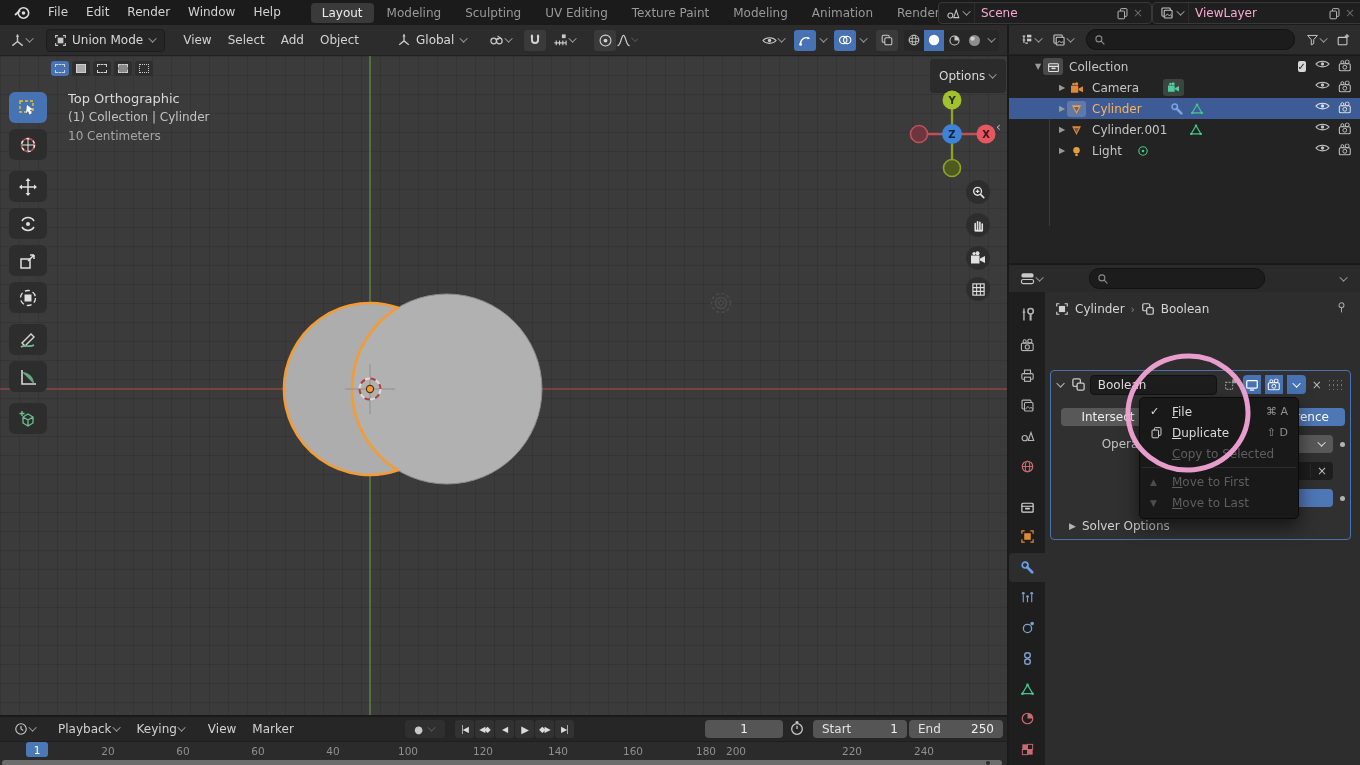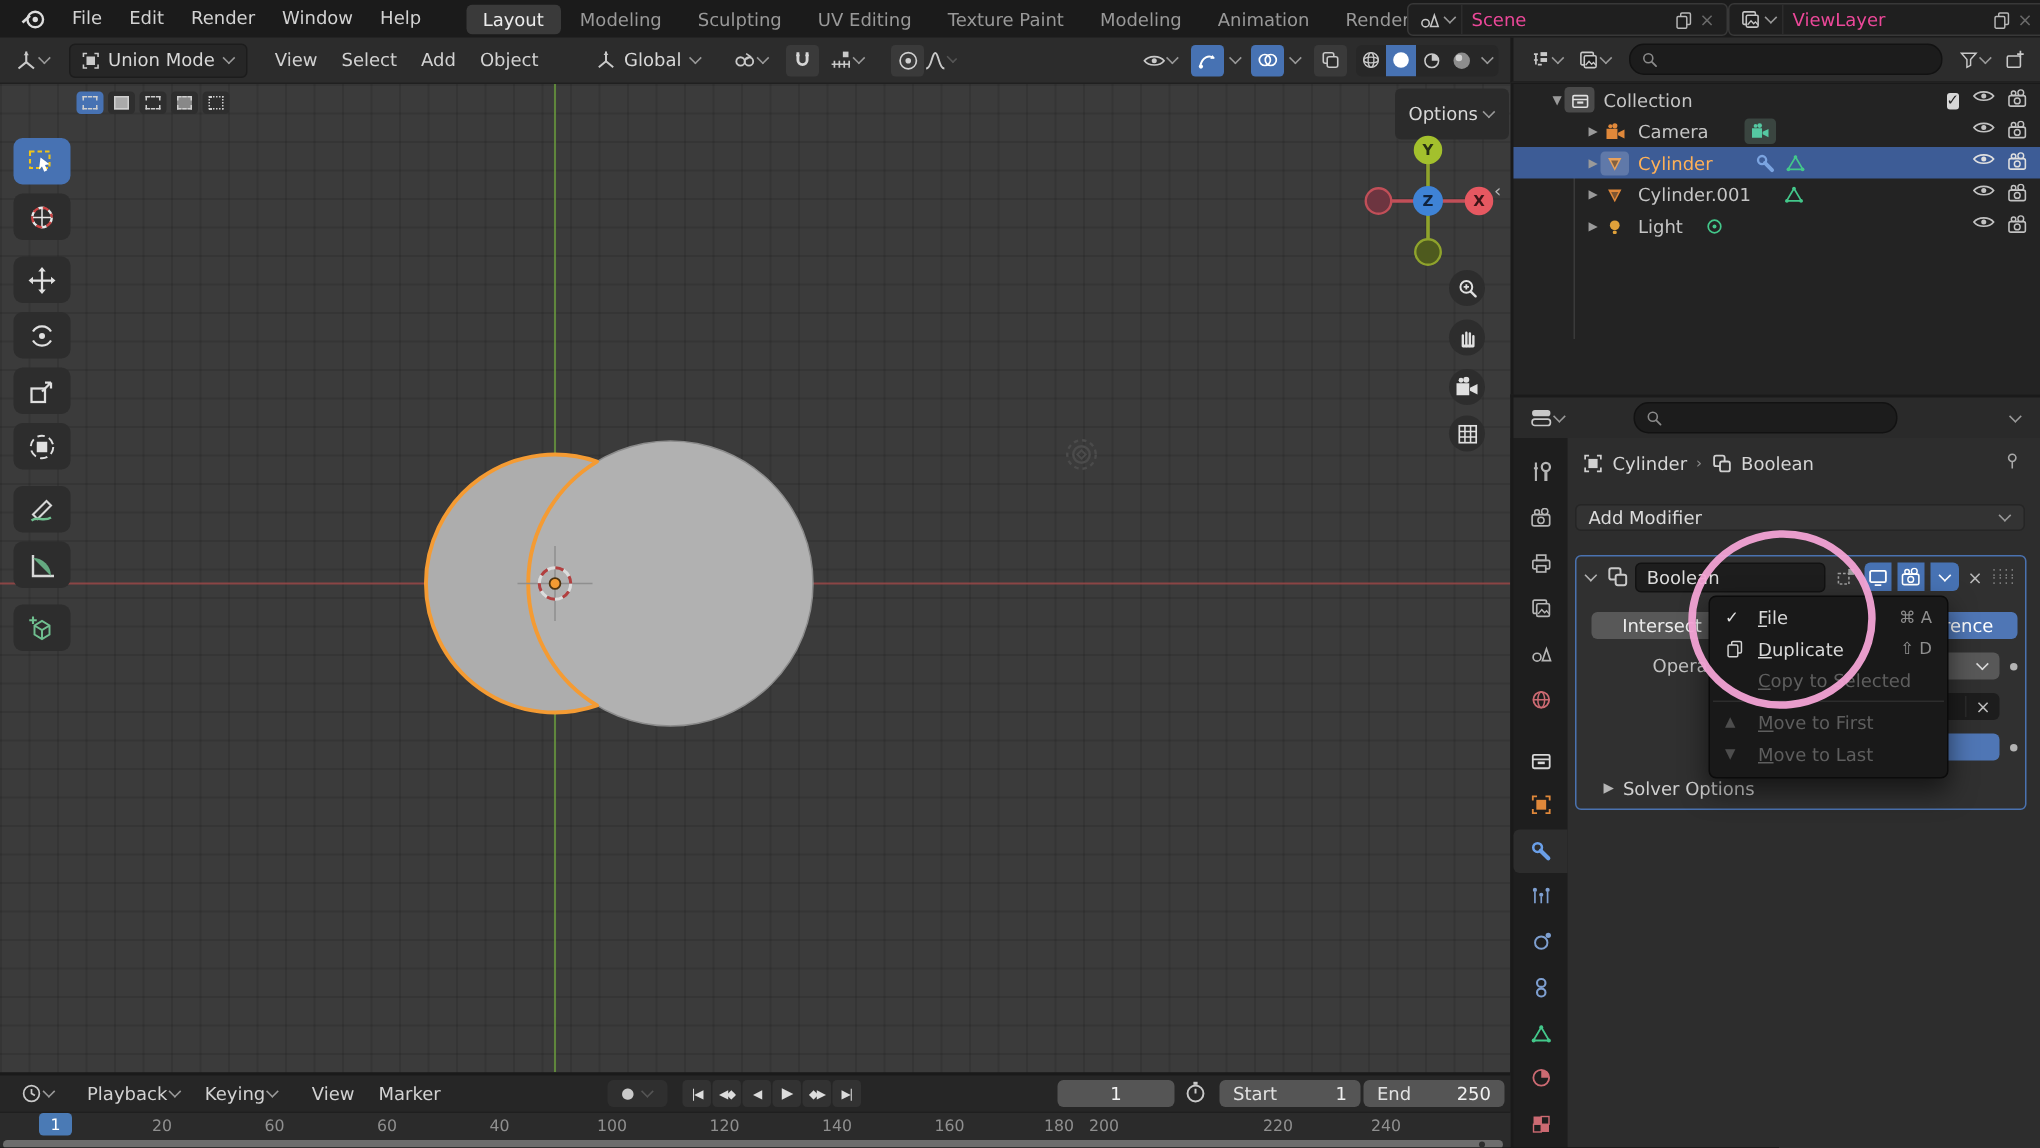--- a/index.html
+++ b/index.html
@@ -9,21 +9,21 @@
   .ic{flex:0 0 auto}
 
   
   .topbar{position:absolute;left:0;top:0;width:1360px;height:25px;background:#1b1b1b;display:flex;align-items:center}
   .logo{margin:0 8px 0 14px}
   .menubtn{padding:0 9px;line-height:25px;color:#d2d2d2;font-size:12px;cursor:default}
   .tabs{display:flex;align-items:center;margin-left:20px;width:656px;overflow:hidden;white-space:nowrap}
   .tab{padding:3px 11px;margin:0 1px;color:#999;border-radius:4px;line-height:14px}
   .tab.active{background:#3a3a3a;color:#ececec}
   .idfield{position:absolute;top:2px;height:20px;background:#1f1f1f;border:1px solid #383838;border-radius:4px;display:flex;align-items:center;padding:0 4px}
-  .idfield .lbl{flex:1;padding-left:6px;color:#ec4899}
+  .idfield .lbl{flex:1;padding-left:6px;color:#f9a8d4}
   .idicon{display:flex;align-items:center;gap:2px;padding:0 3px;border-right:1px solid #2c2c2c;height:100%}
   .dim{color:#6a6a6a}
 
   .chev{display:inline-block;width:6px;height:6px;border-left:1.4px solid currentColor;border-bottom:1.4px solid currentColor;transform:rotate(-45deg) translateY(-2px);margin-left:3px}
   .chev.sm{width:5px;height:5px}
 
   
   .vph{position:absolute;left:0;top:25px;width:1007px;height:30px;background:#2c2c2c;display:flex;align-items:center;border-bottom:1px solid #202020}
   .hbtn{display:flex;align-items:center;height:30px;padding:0 8px;color:#d2d2d2}
   .wbtn{display:flex;align-items:center;height:21px;padding:0 7px;background:#262626;border:1px solid #1c1c1c;border-radius:4px;color:#d8d8d8;gap:5px}
@@ -703,20 +703,25 @@
           <span class="bx"></span>
         </span>
       <span class="selbtn">
           <span class="bx" style="background:#888"></span>
         </span>
       <span class="selbtn">
           <span class="bx" style="border-style:dotted"></span>
         </span>
     </div>
 
+    <div class="ovtext">
+      <div class="l1">Top Orthographic</div>
+      <div class="l2">(1) Collection | Cylinder</div>
+      <div class="l3">10 Centimeters</div>
+    </div>
 
     <div class="toolcol">
       <span class="tool active">
           <svg width="20" height="18" viewBox="0 0 20 18">
             <rect x="2" y="2" width="13" height="11" fill="none" stroke="#f0c419" stroke-width="1.4" stroke-dasharray="3 2"></rect>
             <path d="M9 6 l6 4.5 -3 .5 1.5 3.5 -2 1 -1.5-3.5 -2 2 Z" fill="#fff"></path>
           </svg>
         </span>
       <span class="tool">
           <svg width="20" height="20" viewBox="0 0 20 20">
@@ -918,24 +923,20 @@
           <use href="#boolic"></use>
         </svg>
       <span>Boolean</span>
       <span style="position:absolute;right:12px;top:9px">
           <svg class="ic" width="13" height="13" viewBox="0 0 16 16" color="#a8a8a8">
             <use href="#pinic"></use>
           </svg>
         </span>
     </div>
 
-    <div class="addmod">
-      <span>Add Modifier</span>
-      <span class="chev sm" style="margin-left:auto;color:#9a9a9a"></span>
-    </div>
 
     <div class="modbox">
       <div class="modhdr">
         <span class="chev sm" style="color:#b5b5b5;margin:0 2px 0 2px"></span>
         <svg class="ic" width="15" height="15" viewBox="0 0 16 16" color="#c9c9c9">
             <use href="#boolic"></use>
           </svg>
         <span class="namefield">Boolean</span>
         <span class="mib">
             <svg class="ic" width="14" height="14" viewBox="0 0 16 16" color="#9a9a9a">

